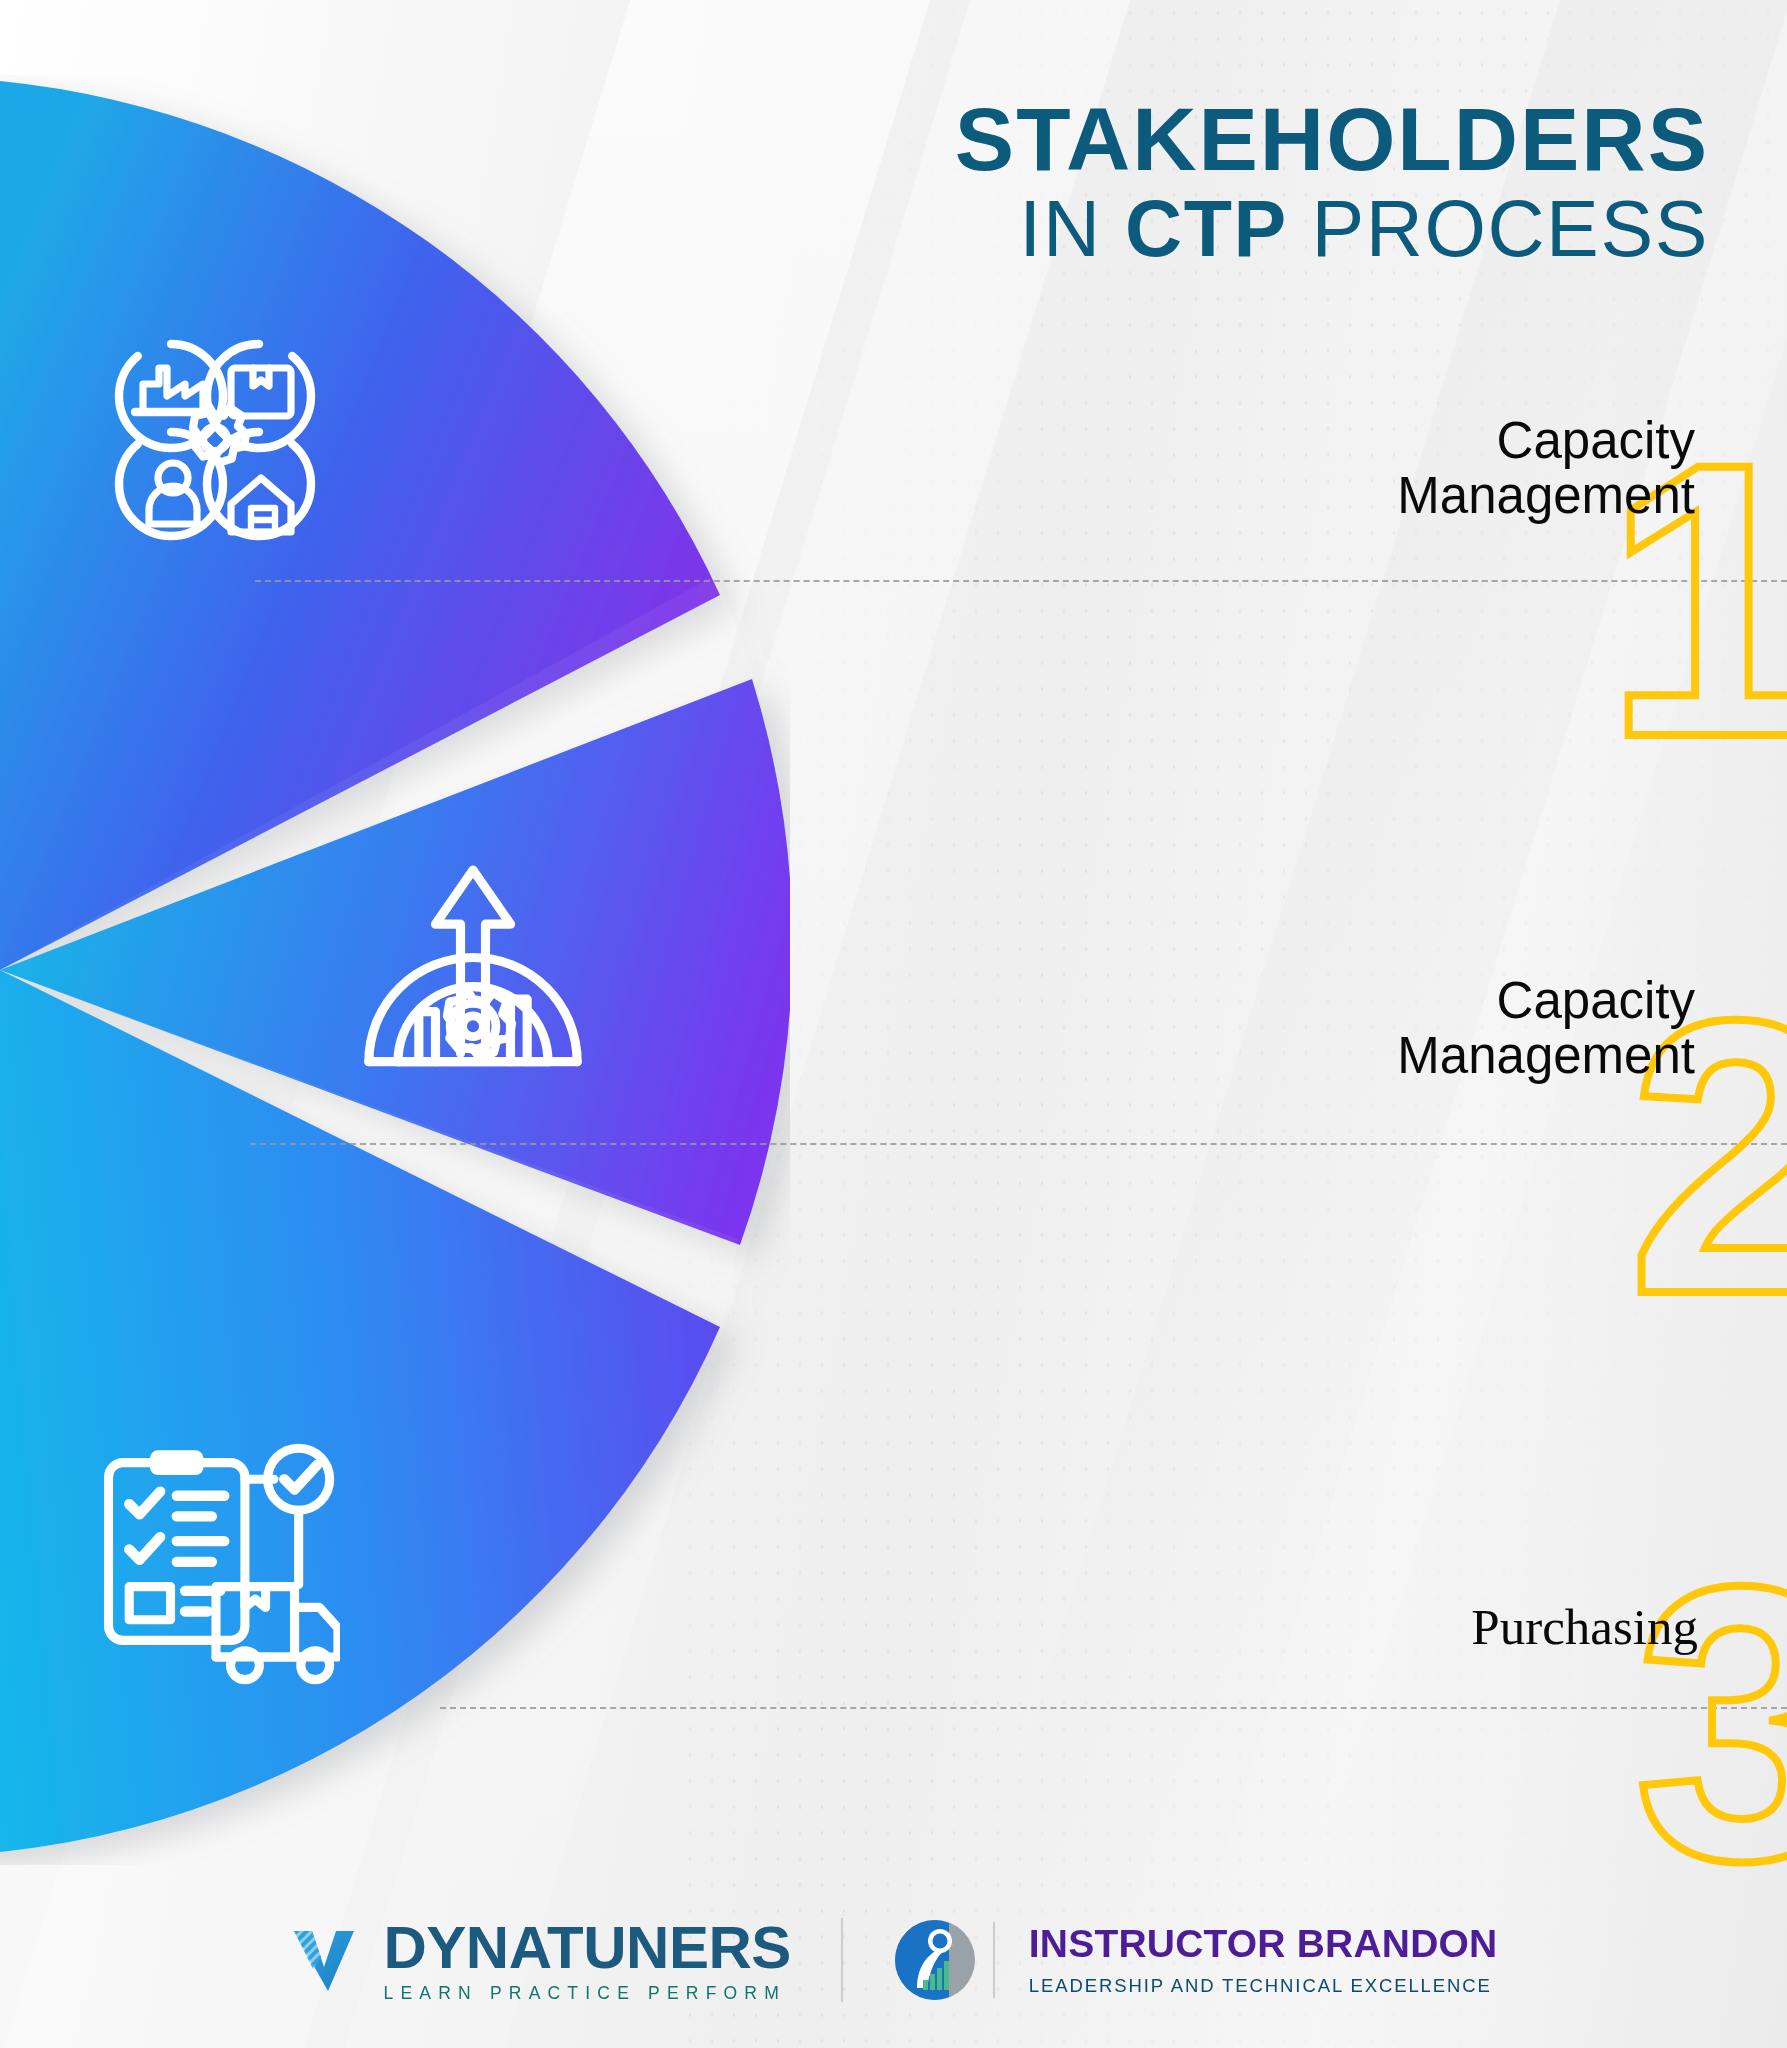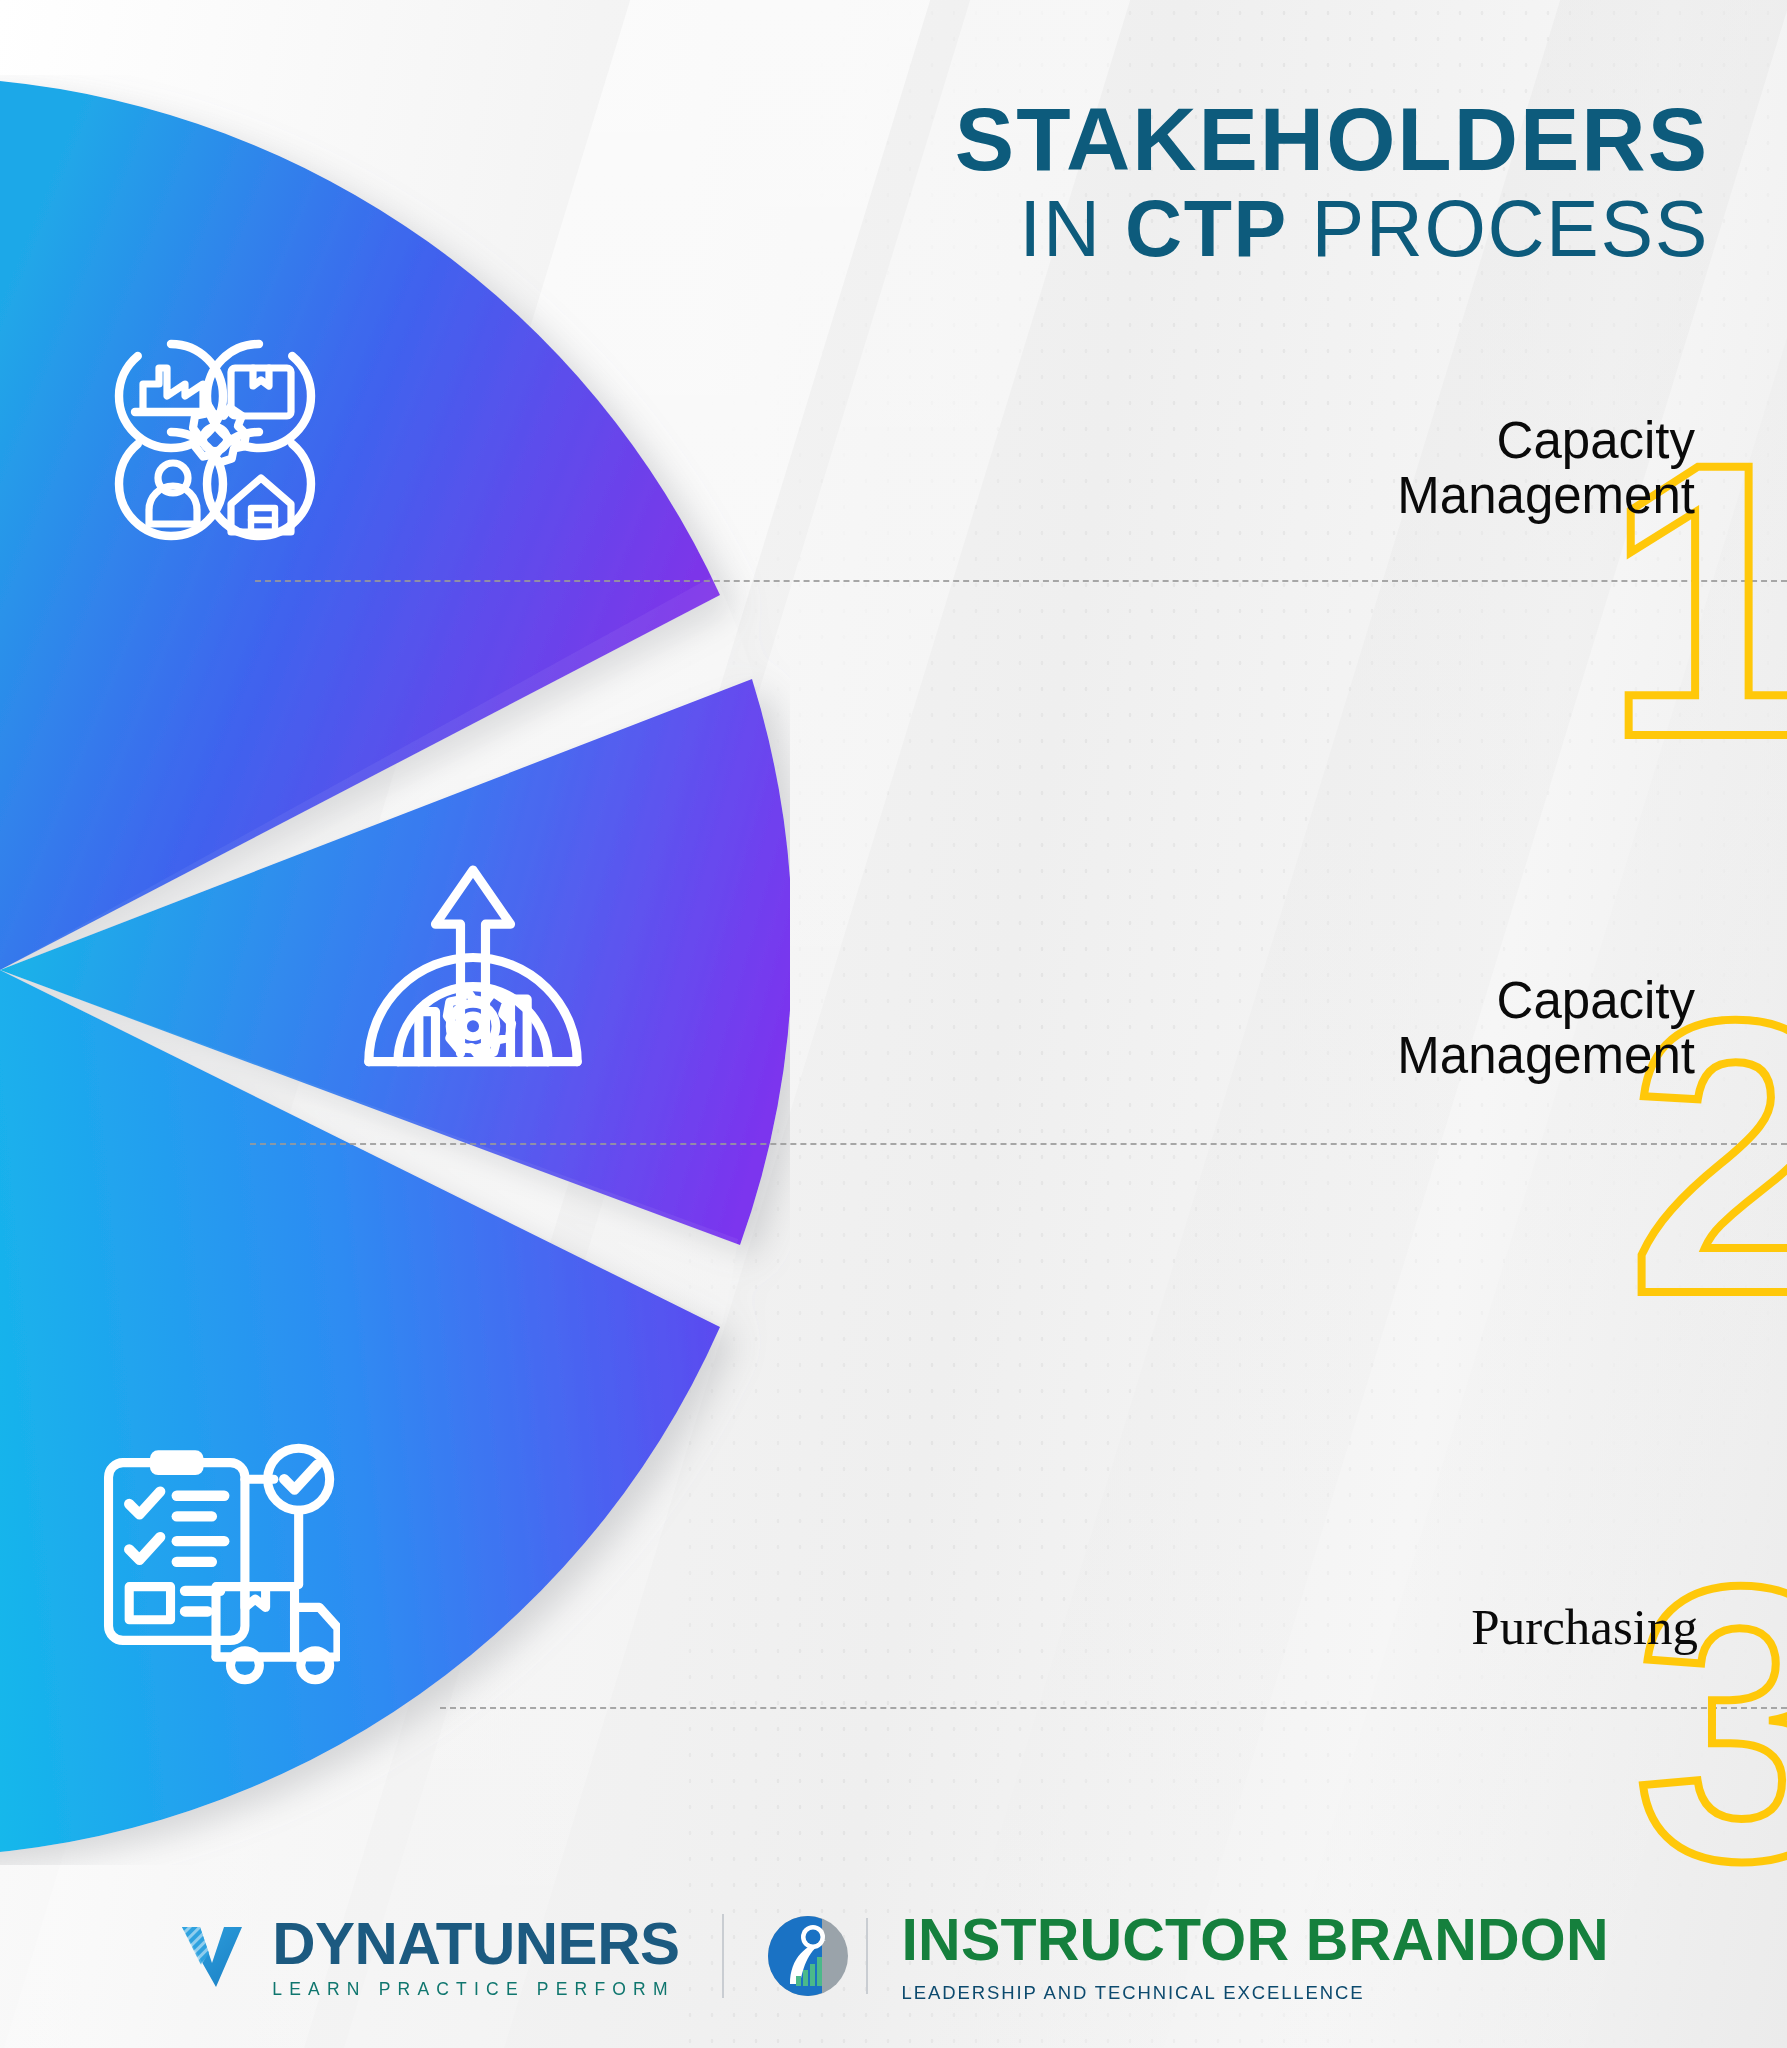--- a/index.html
+++ b/index.html
@@ -137,41 +137,41 @@
   #icon-purchasing{left:92px;  top:1442px; width:248px; height:248px; }
   .fan-icon svg { width:100%; height:100%; display:block; }
 
   
   .footer {
     position:absolute;
     left:0; right:0; bottom:46px;
     display:flex;
     align-items:center;
     justify-content:center;
-    gap:4px;
+    gap:12px;
   }
   .brand { display:flex; align-items:center; gap:16px; padding:0 38px; }
   .brand-sep {
     width:2px; height:84px;
     background:#c9cdd2;
   }
   .brand-mark { flex:0 0 auto; display:block; }
   .brand-text { display:flex; flex-direction:column; justify-content:center; }
 
   .dyna-name {
     font-size:60px; font-weight:700; letter-spacing:-.5px;
     color:#1c5a80; line-height:1;
   }
   .dyna-tag {
     font-size:17.5px; letter-spacing:7.2px;
     color:#0f766e; margin-top:7px; line-height:1;
   }
   .ib-name {
-    font-size:59px; font-weight:700; letter-spacing:.2px;
-    color:#15803d; line-height:1;
+    font-size:39px; font-weight:700; letter-spacing:.2px;
+    color:#4c1d95; line-height:1;
   }
   .ib-tag {
     font-size:18.5px; letter-spacing:1.9px;
     color:#0c4a6e; margin-top:14px; line-height:1;
   }
 </style>
 </head>
 <body>
 
 <div id="poster">

